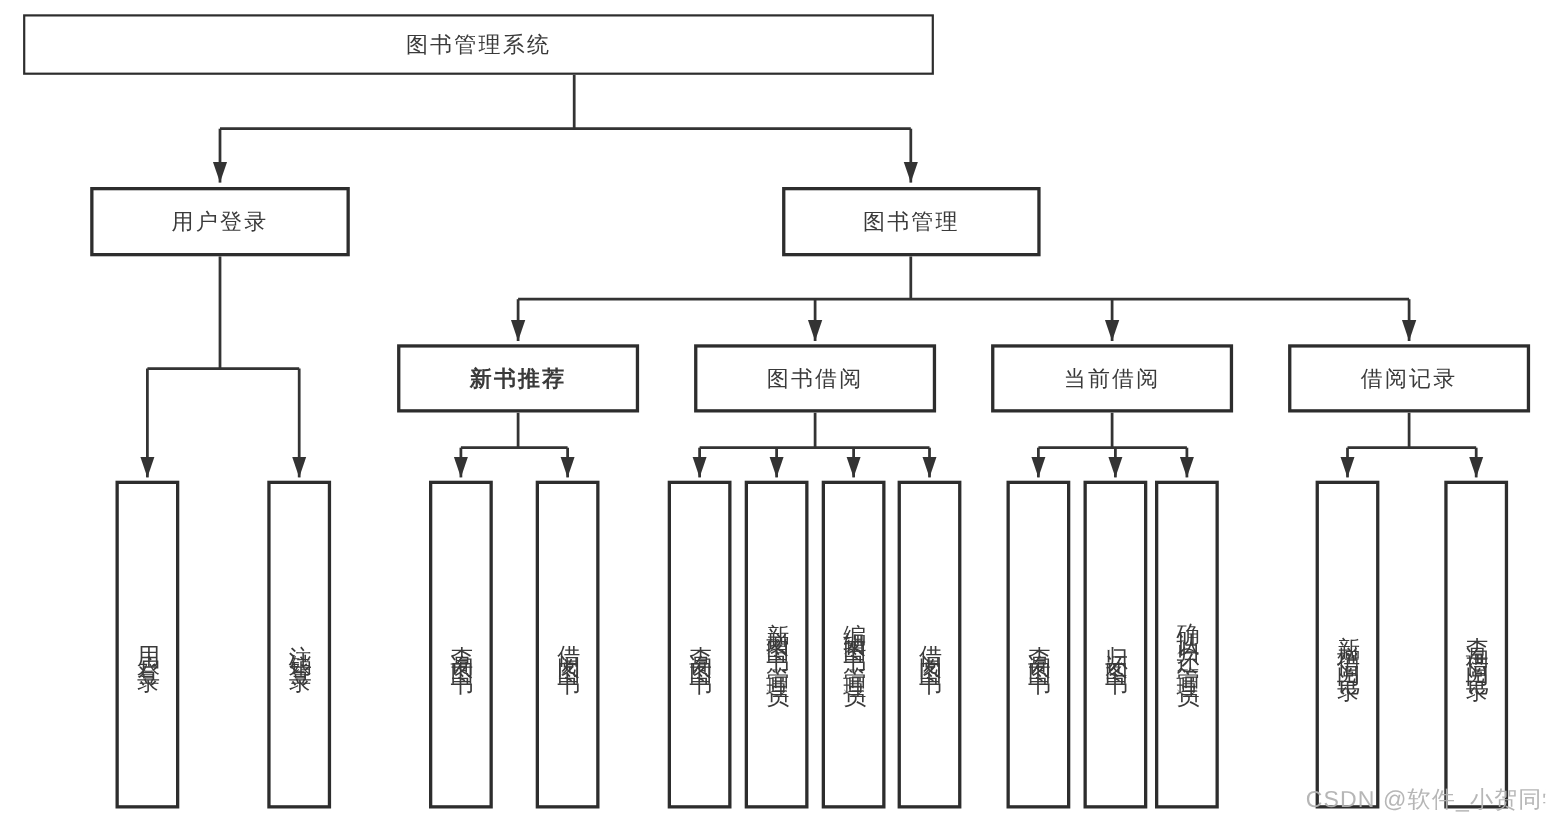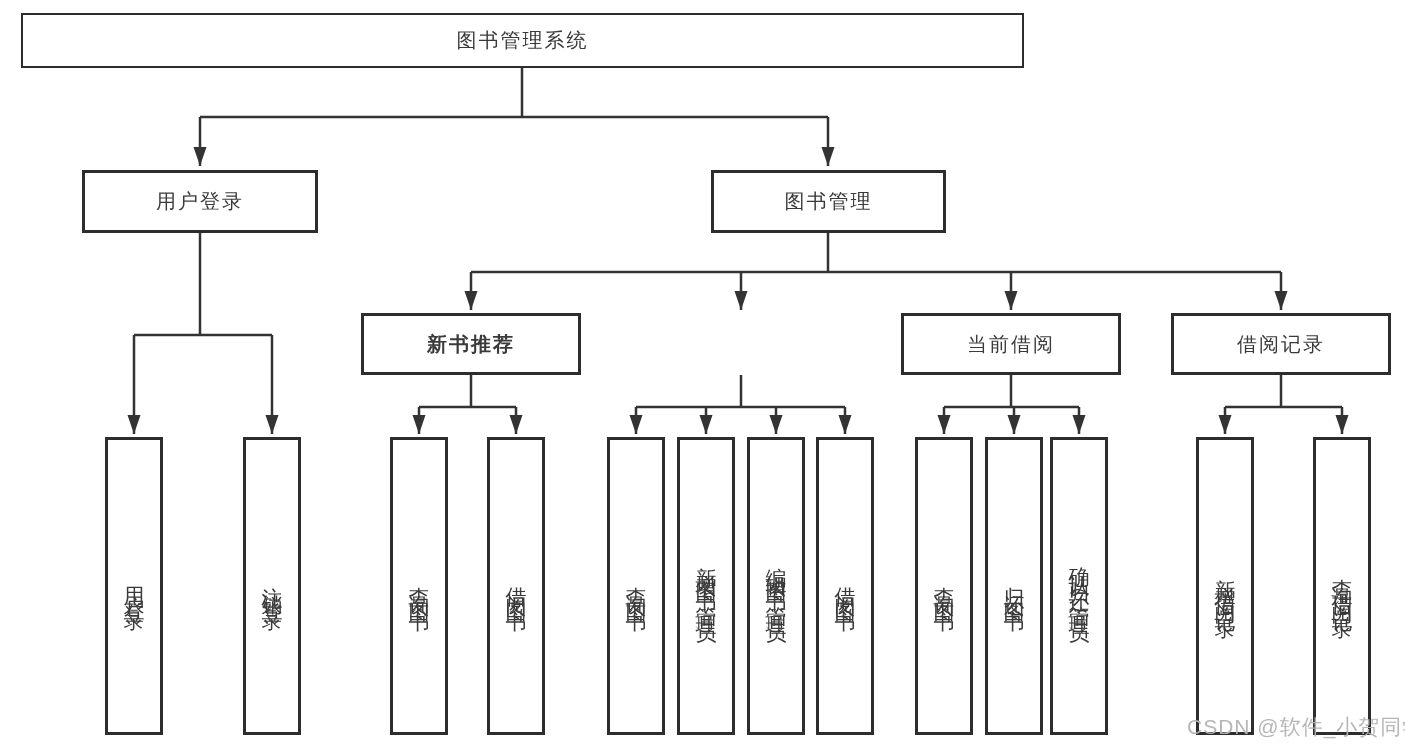--- a/index.html
+++ b/index.html
@@ -101,26 +101,27 @@
       <path d="M944,407 V434" marker-end="url(#arrow)"></path>
       <path d="M1014,407 V434" marker-end="url(#arrow)"></path>
       <path d="M1079,407 V434" marker-end="url(#arrow)"></path>
 
       <path d="M1281,375 V407 M1225,407 H1342"></path>
       <path d="M1225,407 V434" marker-end="url(#arrow)"></path>
       <path d="M1342,407 V434" marker-end="url(#arrow)"></path>
     </g>
   </svg>
 
-  <div class="hnode root" style="left:21px; top:13px; width:1003px; height:55px;">图书管理系统</div>
+  <div class="hnode root" style="left:21px; top:13px; width:828px; height:55px;">图书管理系统</div>
 
   <div class="hnode" style="left:82px; top:170px; width:236px; height:63px;">用户登录</div>
   <div class="hnode" style="left:711px; top:170px; width:235px; height:63px;">图书管理</div>
 
   <div class="hnode" style="left:361px; top:313px; width:220px; height:62px;font-weight:bold;">新书推荐</div>
+  <div class="hnode" style="left:631px; top:313px; width:220px; height:62px;">图书借阅</div>
   <div class="hnode" style="left:901px; top:313px; width:220px; height:62px;">当前借阅</div>
   <div class="hnode" style="left:1171px; top:313px; width:220px; height:62px;">借阅记录</div>
 
   <div class="vnode" style="left:105px;">用户登录</div>
   <div class="vnode" style="left:243px;">注销登录</div>
   <div class="vnode" style="left:390px;">查询图书</div>
   <div class="vnode" style="left:487px;">借阅图书</div>
   <div class="vnode" style="left:607px;">查询图书</div>
   <div class="vnode" style="left:677px;">新增图书（管理员）</div>
   <div class="vnode" style="left:747px;">编辑图书（管理员）</div>

